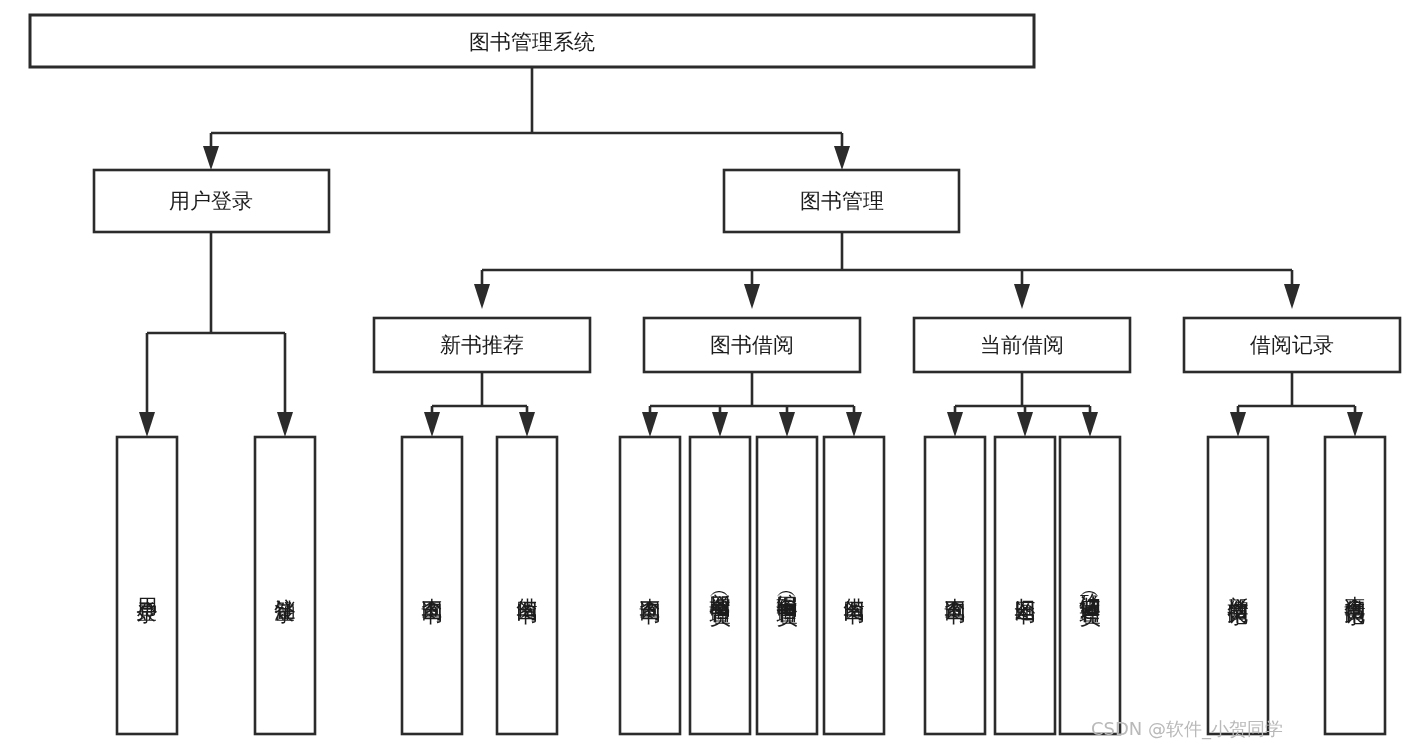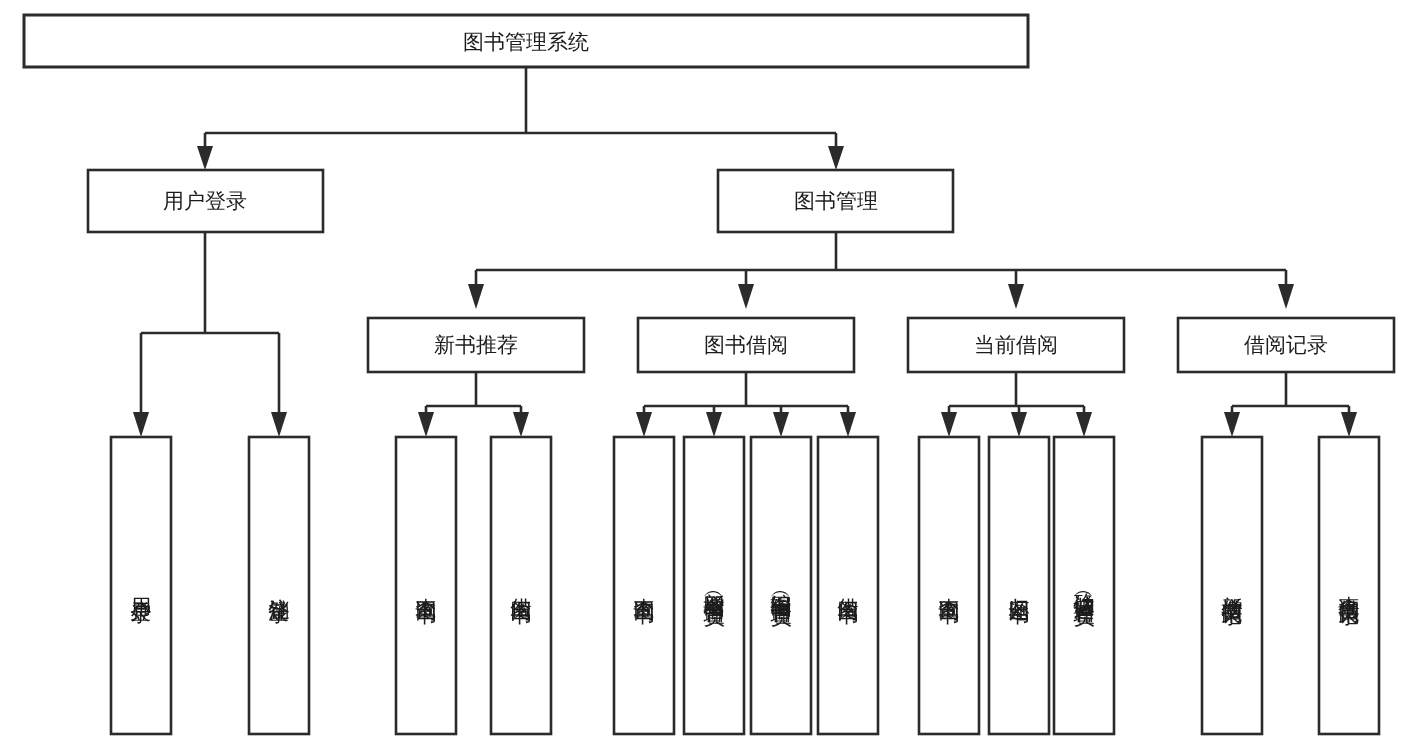--- a/index.html
+++ b/index.html
@@ -10,21 +10,21 @@
   }
   body {
     width: 1405px;
     height: 747px;
     font-family: "DejaVu Sans", "Liberation Sans", sans-serif;
     overflow: hidden;
     position: relative;
   }
   #diagram-root {
     position: absolute;
-    left: 6px;
+    left: 12px;
     top: 0;
     width: 1279px;
     height: 747px;
   }
   svg.flow {
     display: block;
     width: 1405px;
     height: 747px;
   }
   .node-rect {
@@ -256,13 +256,14 @@
       <text class="node-label-v" x="1226" y="585" text-anchor="middle">新增借阅记录</text>
     </g>
 
     <g>
       <rect class="node-rect" x="1313" y="437" width="60" height="297"></rect>
       <text class="node-label-v" x="1343" y="585" text-anchor="middle">查询借阅记录</text>
     </g>
 
   </svg>
 
+  <div class="watermark">CSDN @软件_小贺同学</div>
 </div>
 
 </body></html>

